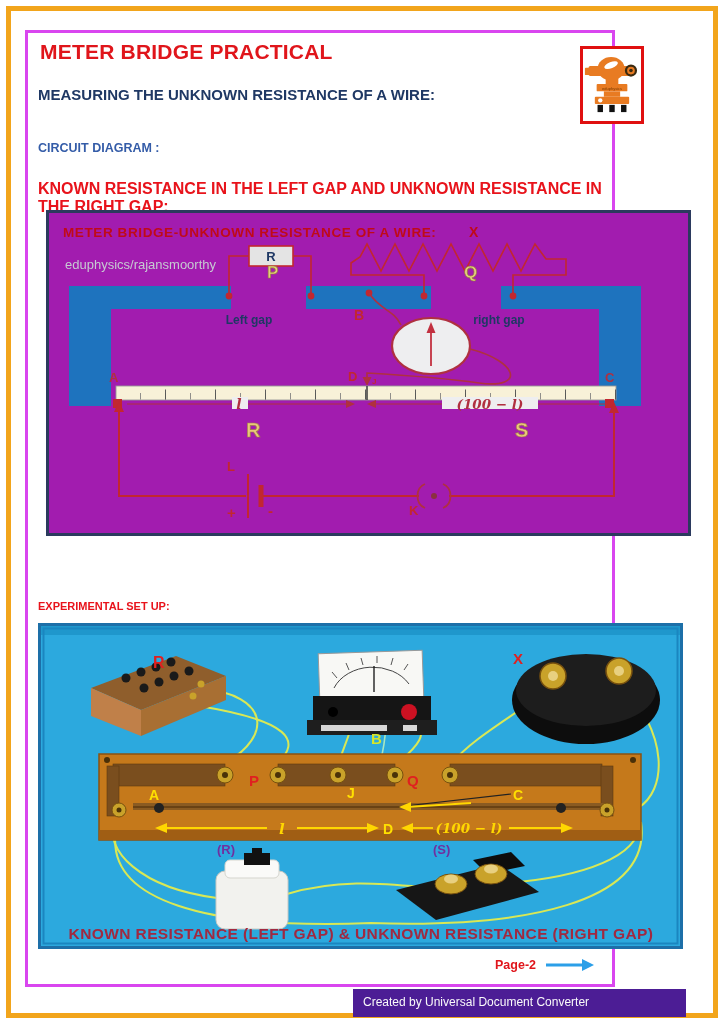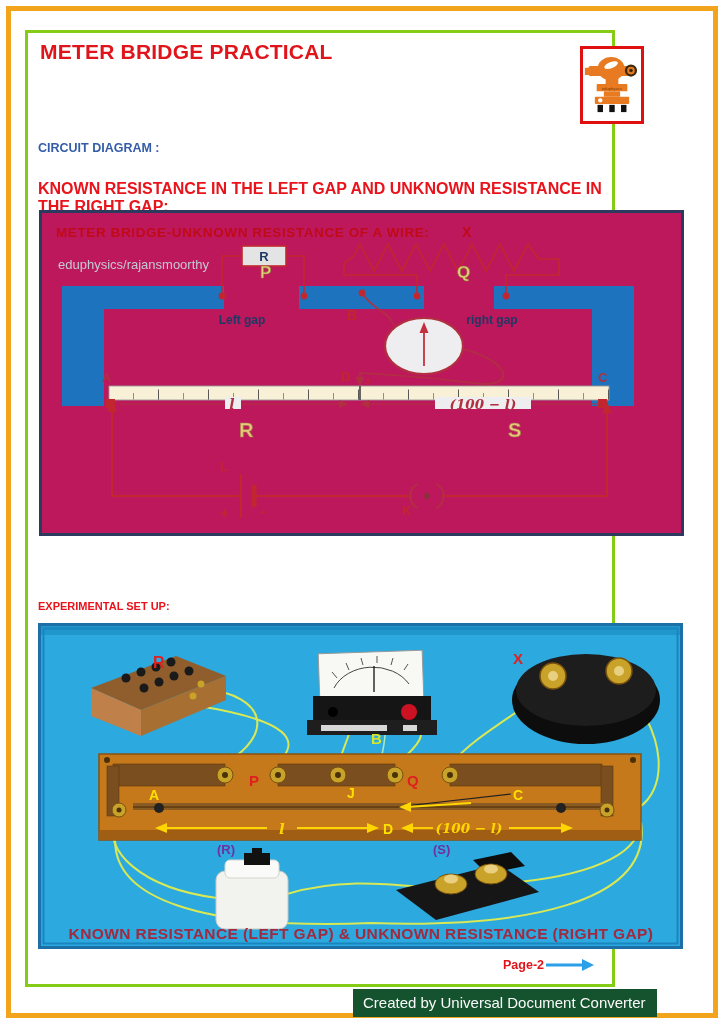--- a/index.html
+++ b/index.html
@@ -1,42 +1,43 @@
 <!DOCTYPE html>
 <html><head>
 <meta charset="utf-8">
 <style>
   * { margin:0; padding:0; box-sizing:border-box; }
   body { background:#888; font-family:"Liberation Sans", sans-serif; }
   .page { position:relative; width:724px; height:1024px; background:#ffffff; overflow:hidden; margin:0 auto; }
   .orange-frame { position:absolute; left:6px; top:6px; right:6px; bottom:6px; border:5px solid #F2A51C; pointer-events:none; }
-  .content-box { position:absolute; left:25px; top:30px; width:590px; height:957px; border:3px solid #84cc16; background:#fff; }
+  .content-box { position:absolute; left:25px; top:30px; width:590px; height:957px; border:3px solid #d946ef; background:#fff; }
   .main-title { position:absolute; left:12px; top:7px; font-size:21px; font-weight:bold; color:#E0151B; letter-spacing:.2px; }
   .sub-title { position:absolute; left:10px; top:53px; font-size:15px; font-weight:bold; color:#1F3864; }
   .logo-box { position:absolute; left:552px; top:13px; width:64px; height:78px; border:3px solid #E01010; background:#fff; display:flex; align-items:center; justify-content:center; }
   .circuit-heading { position:absolute; left:10px; top:108px; font-size:12.5px; font-weight:bold; color:#345CA8; }
   .circuit-subheading { position:absolute; left:10px; top:147px; font-size:16px; font-weight:bold; color:#E8131B; }
-  .circuit-figure { position:absolute; left:11px; top:177px; width:645px; height:326px; border:3px solid #2B3A5E; background:#be185d; }
+  .circuit-figure { position:absolute; left:18px; top:177px; width:645px; height:326px; border:3px solid #2B3A5E; background:#a21caf; }
   .setup-heading { position:absolute; left:10px; top:567px; font-size:11px; font-weight:bold; color:#E8131B; }
   .photo-figure { position:absolute; left:10px; top:590px; width:645px; height:326px; border:3px solid #1D6FA8; background:#2CA9DE; }
-  .footer-row { position:absolute; right:16px; top:925px; display:flex; align-items:center; gap:0; }
+  .footer-row { position:absolute; right:16px; top:925px; display:flex; align-items:center; gap:8px; }
   .page-label { font-size:12.5px; font-weight:bold; color:#E0151B; }
-  .gray-bar { position:absolute; left:353px; top:989px; width:304px; height:28px; background:#14532d; color:#FAFAFA; font-size:15px; line-height:27px; padding-left:10px; white-space:nowrap; overflow:hidden; z-index:5; }
+  .gray-bar { position:absolute; left:353px; top:989px; width:333px; height:28px; background:#4c1d95; color:#FAFAFA; font-size:12px; line-height:27px; padding-left:10px; white-space:nowrap; overflow:hidden; z-index:5; }
   svg text { font-family:"Liberation Sans", sans-serif; }
   svg .serif-i { font-family:"DejaVu Serif", serif; font-style:italic; }
 </style>
 </head>
 <body>
 
 <div class="page">
   <div class="orange-frame"></div>
 
   <div class="content-box">
 
     <div class="main-title">METER BRIDGE PRACTICAL</div>
+    <div class="sub-title">MEASURING THE UNKNOWN RESISTANCE OF A WIRE:</div>
 
     <div class="logo-box">
       <svg width="56" height="70" viewBox="0 0 62 72">
         <g fill="#E87B22">
           <ellipse cx="30" cy="18" rx="15" ry="13"></ellipse>
           <rect x="5" y="15" width="50" height="11" rx="2"></rect>
           <rect x="1" y="17" width="5" height="8" rx="1"></rect>
           <rect x="24" y="26" width="14" height="9"></rect>
           <rect x="14" y="35" width="34" height="8" rx="1"></rect>
           <rect x="22" y="43" width="18" height="6"></rect>

